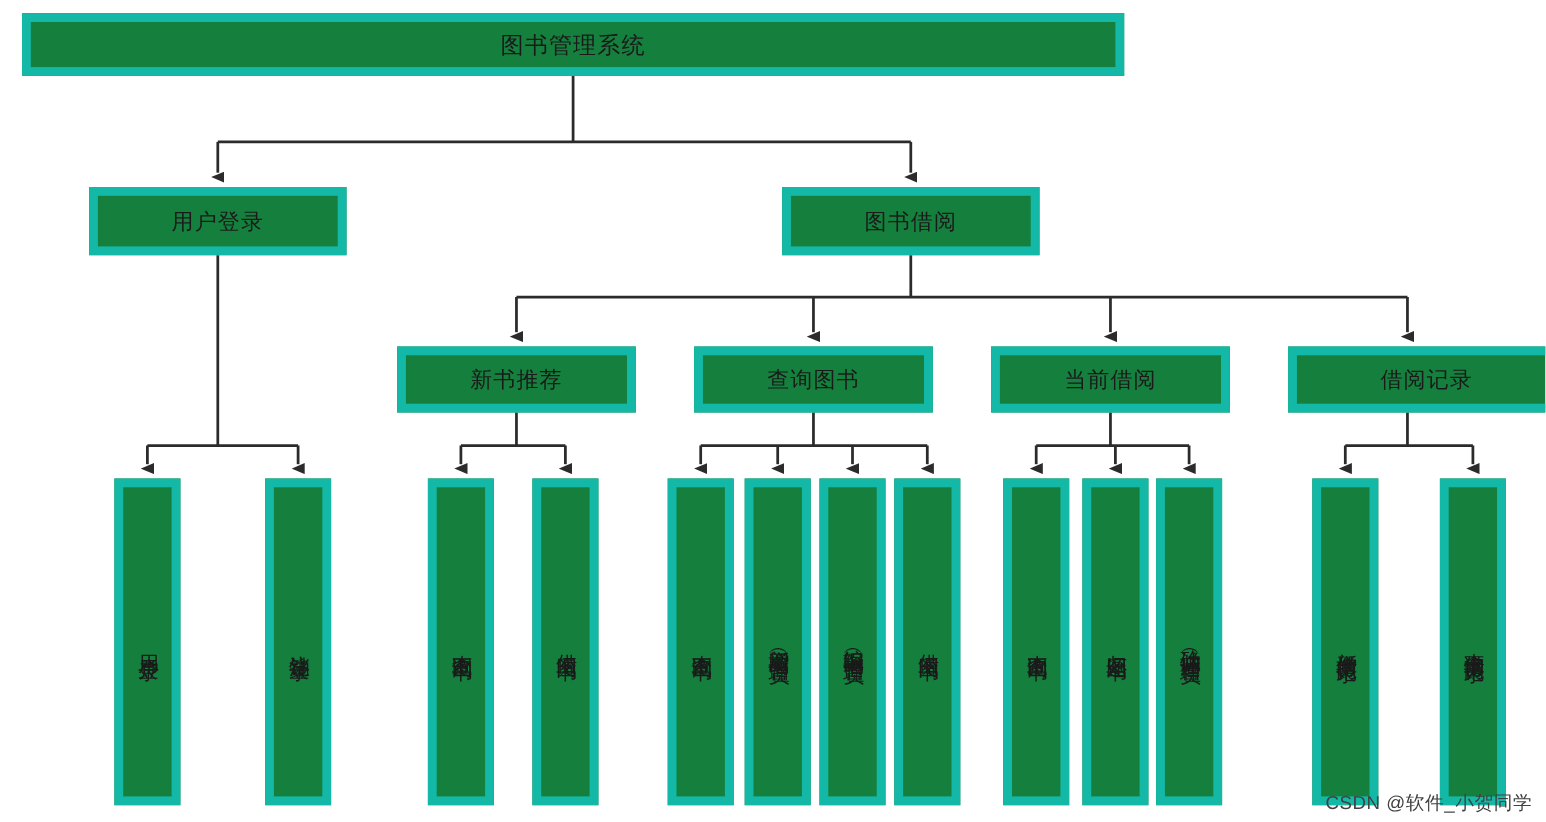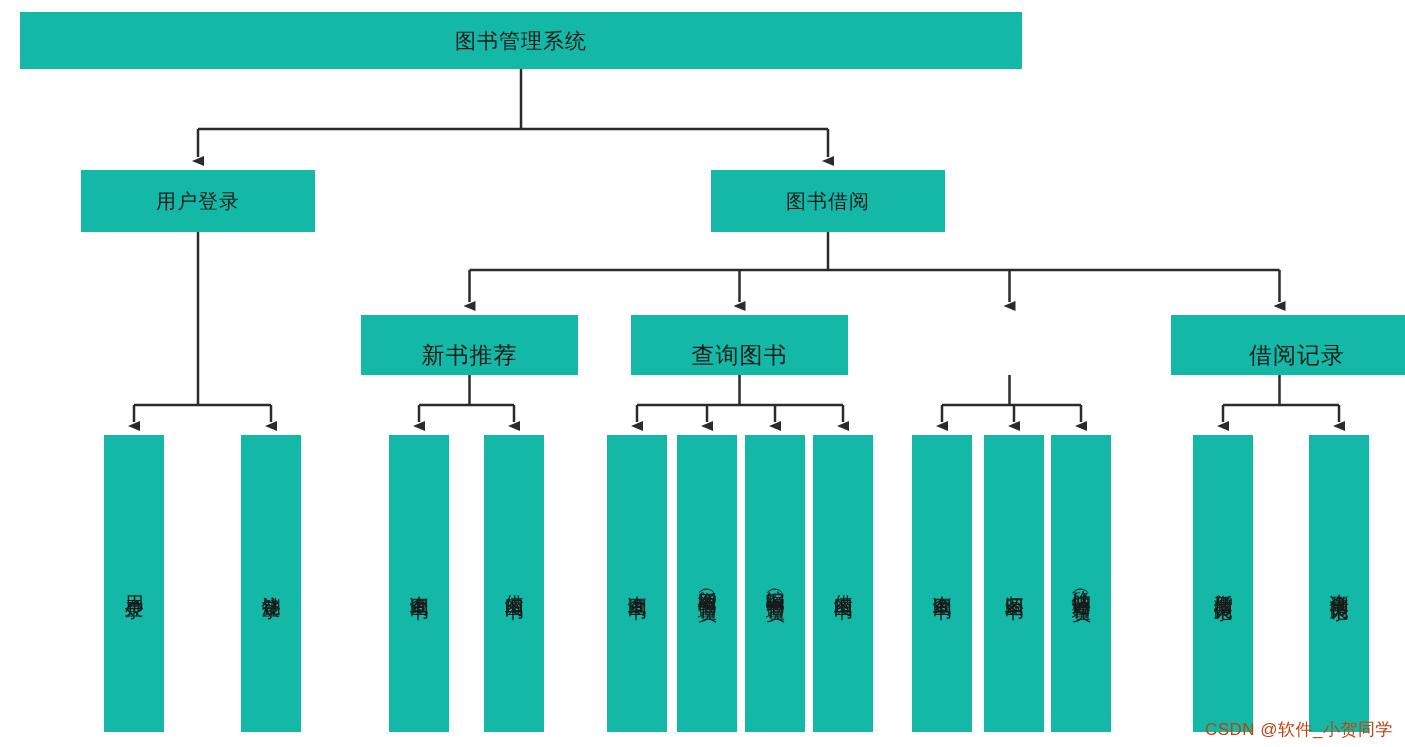--- a/index.html
+++ b/index.html
@@ -22,58 +22,57 @@
     position: absolute;
     left: 0;
     top: 0;
     width: 1405px;
     height: 747px;
     pointer-events: none;
   }
   .node {
     position: absolute;
     box-sizing: border-box;
-    border: 4px solid #14b8a6;
-    background: #14b8a6;
+    border: 8px solid #14b8a6;
+    background: #15803d;
     display: flex;
     align-items: center;
     justify-content: center;
     color: #1a1a1a;
     z-index: 2;
   }
   .node-root {
     font-size: 21px;
     letter-spacing: 1px;
   }
   .node-l1 {
     font-size: 20px;
     letter-spacing: 1px;
   }
   .node-l2 {
-    font-size: 23px;
+    font-size: 20px;
     letter-spacing: 1px;
-    align-items: flex-end;
   }
   .node-leaf {
     font-size: 19px;
     letter-spacing: 2px;
     padding: 6px 0;
   }
   .node-leaf .vlabel {
     writing-mode: vertical-rl;
     text-orientation: upright;
     white-space: nowrap;
     line-height: 1.18;
   }
   .watermark {
     position: absolute;
     right: 12px;
     bottom: 6px;
     font-size: 17px;
-    color: #c2410c;
+    color: #404040;
     letter-spacing: 0.5px;
     z-index: 5;
     white-space: nowrap;
   }
 </style>
 </head>
 <body>
 
 <div id="canvas">
 
@@ -130,20 +129,23 @@
     </div>
     <div class="node node-l1" style="left: 711px; top: 170px; width: 234px; height: 62px;">
       <span>图书借阅</span>
     </div>
     <div class="node node-l2" style="left: 361px; top: 315px; width: 217px; height: 60px;">
       <span>新书推荐</span>
     </div>
     <div class="node node-l2" style="left: 631px; top: 315px; width: 217px; height: 60px;">
       <span>查询图书</span>
     </div>
+    <div class="node node-l2" style="left: 901px; top: 315px; width: 217px; height: 60px;">
+      <span>当前借阅</span>
+    </div>
     <div class="node node-l2" style="left: 1171px; top: 315px; width: 252px; height: 60px;">
       <span>借阅记录</span>
     </div>
     <div class="node node-leaf" style="left: 104px; top: 435px; width: 60px; height: 297px;">
       <span class="vlabel">用户登录</span>
     </div>
     <div class="node node-leaf" style="left: 241px; top: 435px; width: 60px; height: 297px;">
       <span class="vlabel">注销登录</span>
     </div>
     <div class="node node-leaf" style="left: 389px; top: 435px; width: 60px; height: 297px;">

